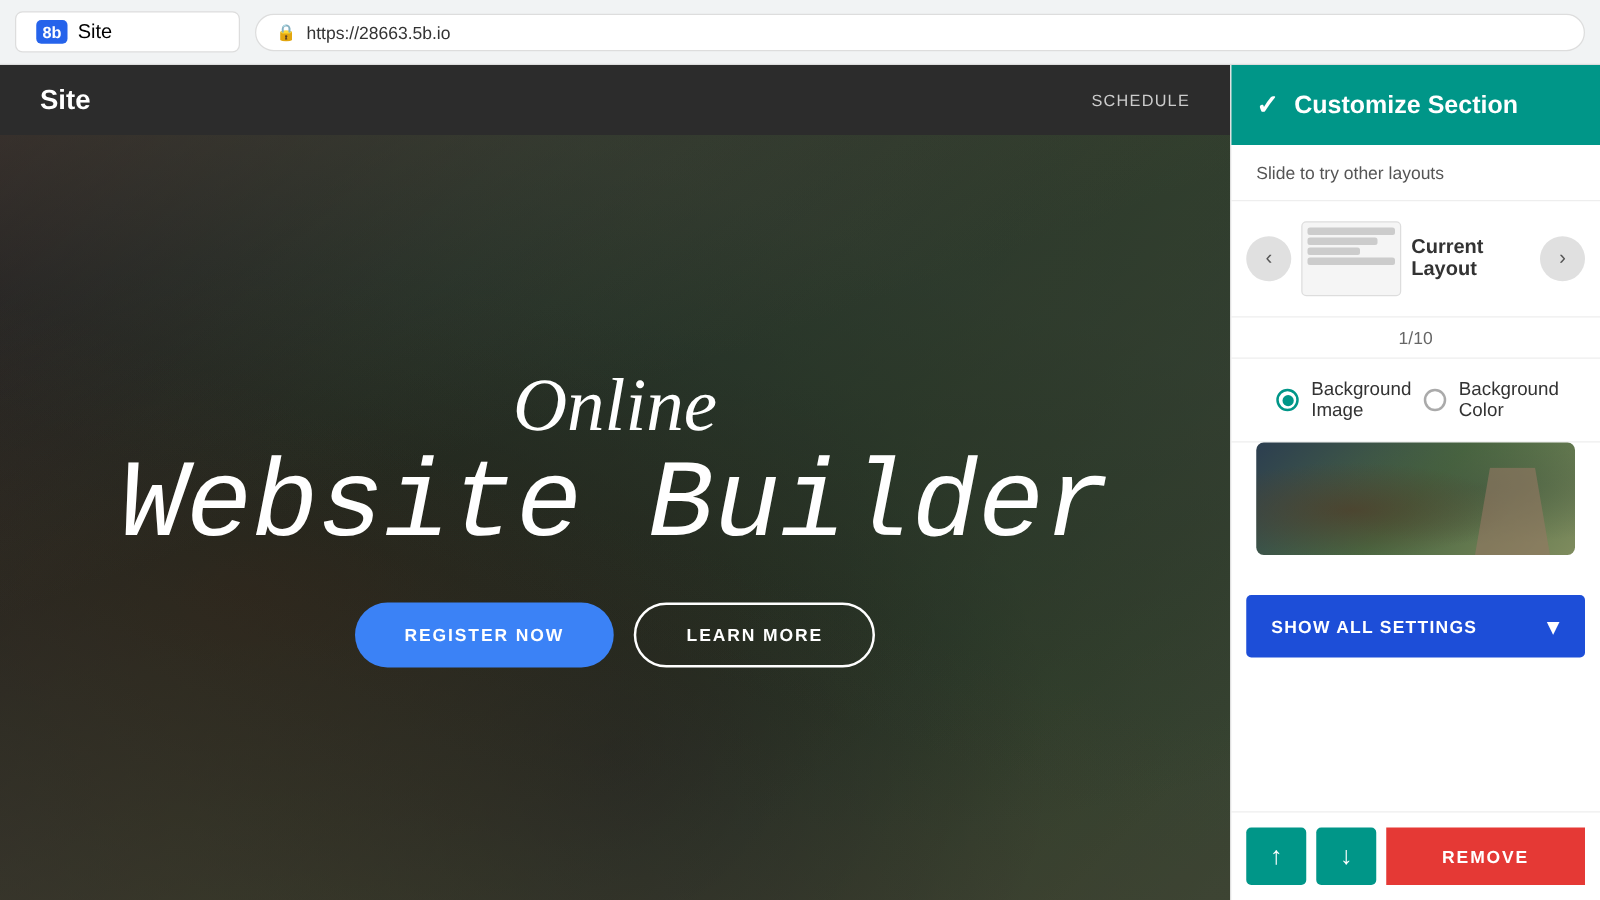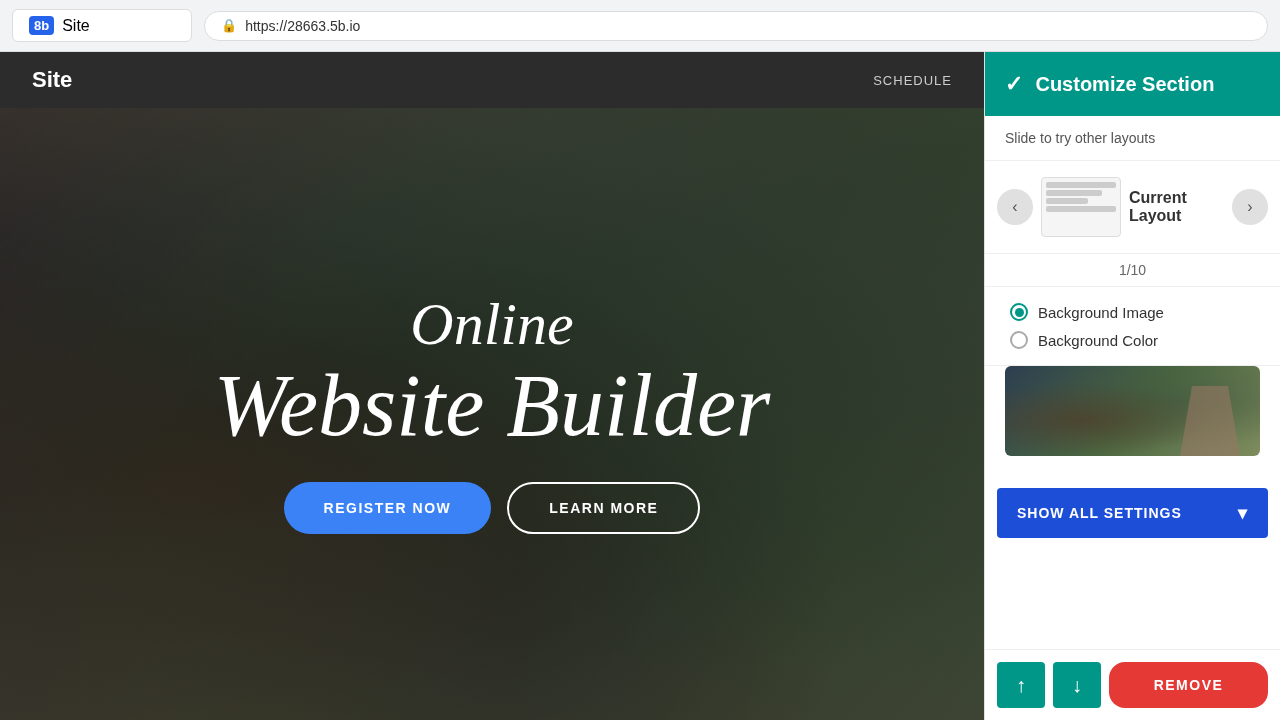--- a/index.html
+++ b/index.html
@@ -149,21 +149,21 @@
       font-style: italic;
       font-weight: 300;
       font-family: Georgia, serif;
       line-height: 1;
       margin-bottom: 8px;
     }
     .hero-title-2 {
       font-size: 88px;
       font-style: italic;
       font-weight: 300;
-      font-family: Liberation Serif, serif;
+      font-family: Liberation Mono, monospace;
       line-height: 1;
       margin-bottom: 32px;
     }
     .hero-buttons {
       display: flex;
       gap: 16px;
       justify-content: center;
     }
     .btn-register {
       background: #3b82f6;
@@ -288,23 +288,23 @@
       text-align: center;
       padding: 8px 0;
       font-size: 14px;
       color: #666;
       border-bottom: 1px solid #eee;
       flex-shrink: 0;
     }
 
     
     .bg-options {
-      padding: 16px 25px;
-      display: flex;
-      flex-direction: column;
+      padding: 16px 36px;
+      display: flex;
+      flex-direction: row;
       gap: 10px;
       border-bottom: 1px solid #eee;
       flex-shrink: 0;
     }
     .radio-option {
       display: flex;
       align-items: center;
       gap: 10px;
       font-size: 15px;
       color: #333;
@@ -402,21 +402,21 @@
       display: flex;
       align-items: center;
       justify-content: center;
       font-size: 20px;
     }
     .btn-remove {
       flex: 1;
       background: #e53935;
       color: white;
       border: none;
-      border-radius: 16px;
+      border-radius: 0;
       padding: 12px;
       font-size: 14px;
       font-weight: bold;
       letter-spacing: 1.5px;
       cursor: pointer;
     }
   </style>
 </head>
 <body>
 

